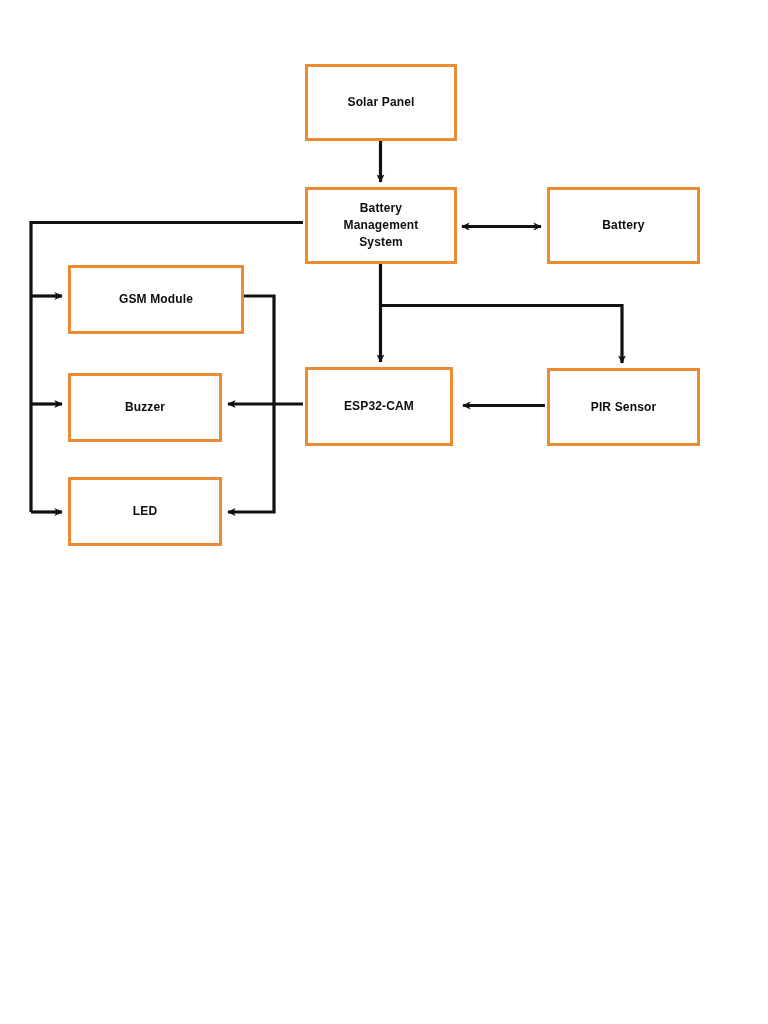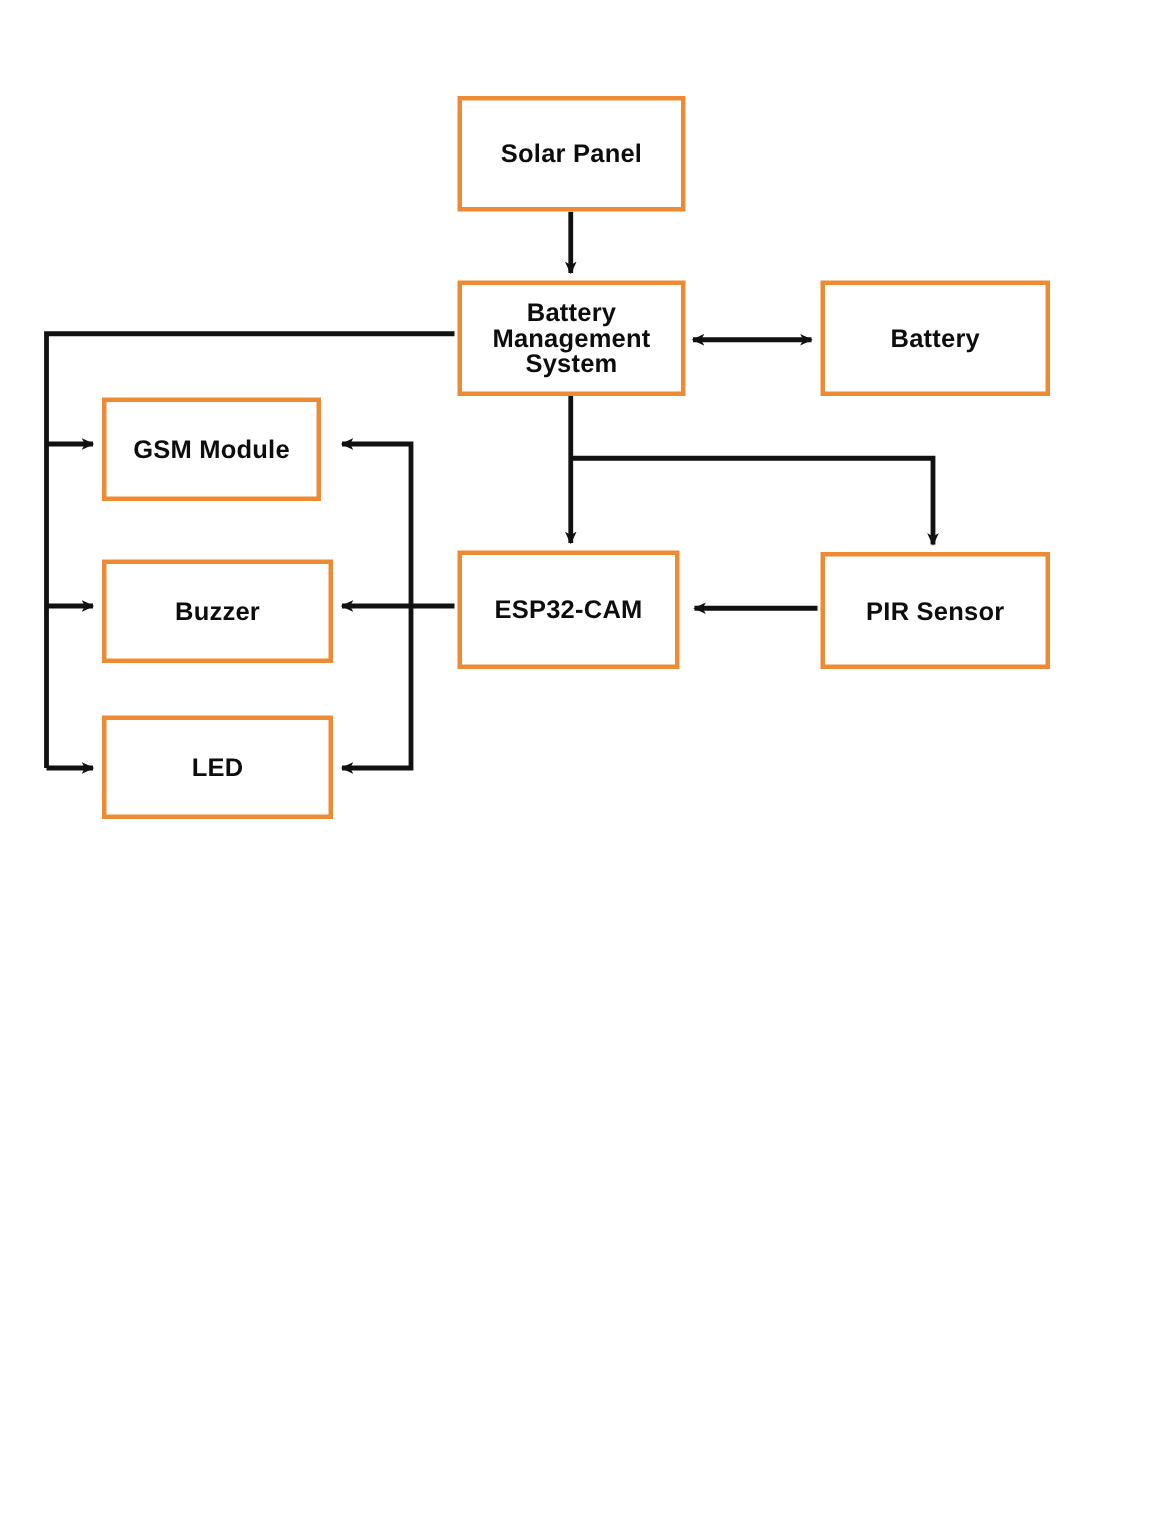--- a/index.html
+++ b/index.html
@@ -31,21 +31,21 @@
     background: #ffffff;
     border: 3px solid #ED8B34;
     display: flex;
     align-items: center;
     justify-content: center;
     z-index: 5;
   }
   .node .label {
     font-family: "Liberation Sans", sans-serif;
     font-weight: bold;
-    font-size: 17px;
+    font-size: 12px;
     line-height: 17px;
     color: #0d0d0d;
     text-align: center;
     letter-spacing: 0.15px;
     white-space: pre-line;
     padding: 0 4px;
   }
 </style>
 </head>
 <body>
@@ -98,21 +98,21 @@
   <div class="node" style="left:305px; top:187px; width:152px; height:77px;">
     <span class="label">Battery
 Management
 System</span>
   </div>
 
   <div class="node" style="left:547px; top:187px; width:153px; height:77px;">
     <span class="label">Battery</span>
   </div>
 
-  <div class="node" style="left:68px; top:265px; width:146px; height:69px;">
+  <div class="node" style="left:68px; top:265px; width:176px; height:69px;">
     <span class="label">GSM Module</span>
   </div>
 
   <div class="node" style="left:68px; top:477px; width:154px; height:69px;">
     <span class="label">LED</span>
   </div>
 
   <div class="node" style="left:68px; top:373px; width:154px; height:69px;">
     <span class="label">Buzzer</span>
   </div>

